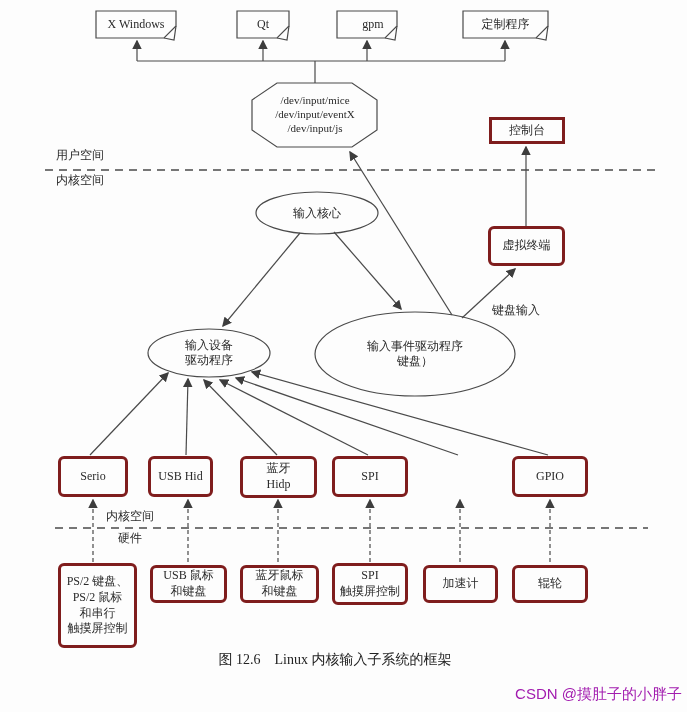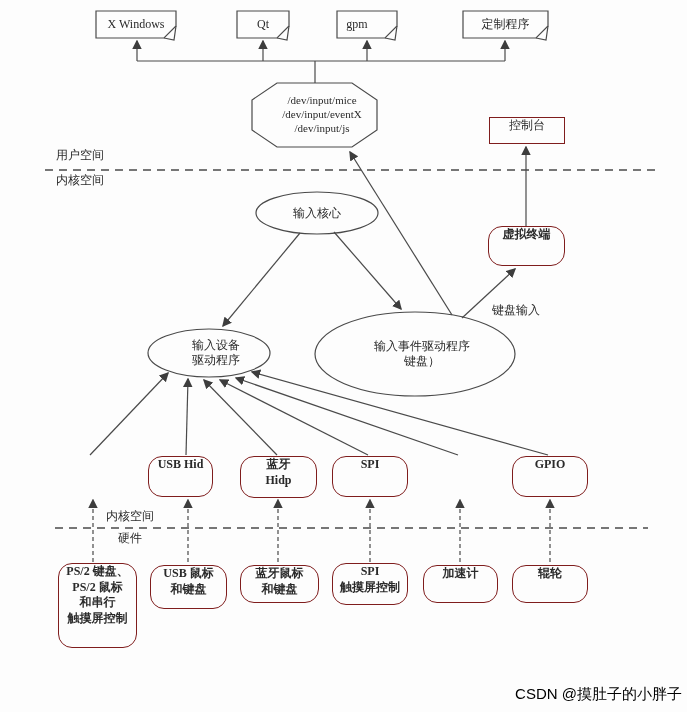--- a/index.html
+++ b/index.html
@@ -5,34 +5,34 @@
   html,body{margin:0;padding:0;background:#ffffff;}
   .stage{
     position:relative;width:687px;height:712px;background:#fdfdfd;overflow:hidden;
     font-family:"Liberation Serif","DejaVu Serif",serif;color:#2a2a2a;
   }
   .stage svg{position:absolute;left:0;top:0;}
   .lbl{
     position:absolute;display:flex;align-items:center;justify-content:center;
     text-align:right;font-size:12px;line-height:1.25;white-space:nowrap;
   }
-  .col{flex-direction:column;margin-left:7px;}
+  .col{flex-direction:column;}
   .box{
-    position:absolute;box-sizing:border-box;border:1px solid #7f1d1d;background:#fdfdfd;
-    display:flex;flex-direction:column;align-items:center;
+    position:absolute;box-sizing:border-box;border:3px solid #7f1d1d;background:#fdfdfd;
+    display:flex;flex-direction:column;align-items:center;justify-content:center;
     text-align:center;font-size:12px;line-height:1.3;
   }
-  .rounded{border-radius:14px;font-weight:bold;}
+  .rounded{border-radius:6px;}
   .small{font-size:11px;}
   .caption{
     position:absolute;left:0;width:670px;top:651px;text-align:center;
     font-size:14px;color:#222;
   }
   .watermark{
-    position:absolute;right:5px;top:685px;font-size:15px;color:#000000;
+    position:absolute;right:5px;top:685px;font-size:15px;color:#a21caf;
     font-family:"Liberation Sans","DejaVu Sans",sans-serif;
   }
 </style>
 </head>
 <body>
 
 <div class="stage">
 
   <svg width="687" height="712" viewBox="0 0 687 712">
     <defs>
@@ -93,21 +93,21 @@
       <line x1="188" y1="562" x2="188" y2="500"></line>
       <line x1="278" y1="562" x2="278" y2="500"></line>
       <line x1="370" y1="562" x2="370" y2="500"></line>
       <line x1="460" y1="562" x2="460" y2="500"></line>
       <line x1="550" y1="562" x2="550" y2="500"></line>
     </g>
   </svg>
 
   <div class="lbl" style="left:96px;top:11px;width:80px;height:27px">X Windows</div>
   <div class="lbl" style="left:237px;top:11px;width:52px;height:27px">Qt</div>
-  <div class="lbl" style="left:327px;top:11px;width:60px;height:26px">gpm</div>
+  <div class="lbl" style="left:343px;top:11px;width:60px;height:26px">gpm</div>
   <div class="lbl" style="left:463px;top:11px;width:85px;height:27px">定制程序</div>
 
   <div class="lbl col small" style="left:252px;top:87px;width:126px;height:56px">
     <span>/dev/input/mice</span>
     <span>/dev/input/eventX</span>
     <span>/dev/input/js</span>
   </div>
 
   <div class="box" style="left:489px;top:117px;width:76px;height:27px">
     <span>控制台</span>
@@ -127,20 +127,23 @@
   <div class="lbl col" style="left:148px;top:329px;width:122px;height:48px">
     <span>输入设备</span>
     <span>驱动程序</span>
   </div>
 
   <div class="lbl col" style="left:315px;top:313px;width:200px;height:82px">
     <span>输入事件驱动程序</span>
     <span>键盘）</span>
   </div>
 
+  <div class="box rounded" style="left:58px;top:456px;width:70px;height:41px">
+    <span>Serio</span>
+  </div>
   <div class="box rounded" style="left:148px;top:456px;width:65px;height:41px">
     <span>USB Hid</span>
   </div>
   <div class="box rounded" style="left:240px;top:456px;width:77px;height:42px">
     <span>蓝牙</span>
     <span>Hidp</span>
   </div>
   <div class="box rounded" style="left:332px;top:456px;width:76px;height:41px">
     <span>SPI</span>
   </div>
@@ -150,34 +153,35 @@
 
   <div class="lbl" style="left:106px;top:509px">内核空间</div>
   <div class="lbl" style="left:118px;top:531px">硬件</div>
 
   <div class="box rounded" style="left:58px;top:563px;width:79px;height:85px">
     <span>PS/2 键盘、</span>
     <span>PS/2 鼠标</span>
     <span>和串行</span>
     <span>触摸屏控制</span>
   </div>
-  <div class="box rounded" style="left:150px;top:565px;width:77px;height:44px">
+  <div class="box rounded" style="left:150px;top:565px;width:77px;height:38px">
     <span>USB 鼠标</span>
     <span>和键盘</span>
   </div>
   <div class="box rounded" style="left:240px;top:565px;width:79px;height:38px">
     <span>蓝牙鼠标</span>
     <span>和键盘</span>
   </div>
   <div class="box rounded" style="left:332px;top:563px;width:76px;height:42px">
     <span>SPI</span>
     <span>触摸屏控制</span>
   </div>
   <div class="box rounded" style="left:423px;top:565px;width:75px;height:38px">
     <span>加速计</span>
   </div>
   <div class="box rounded" style="left:512px;top:565px;width:76px;height:38px">
     <span>辊轮</span>
   </div>
 
+  <div class="caption">图 12.6　Linux 内核输入子系统的框架</div>
   <div class="watermark">CSDN @摸肚子的小胖子</div>
 
 </div>
 
 </body></html>

